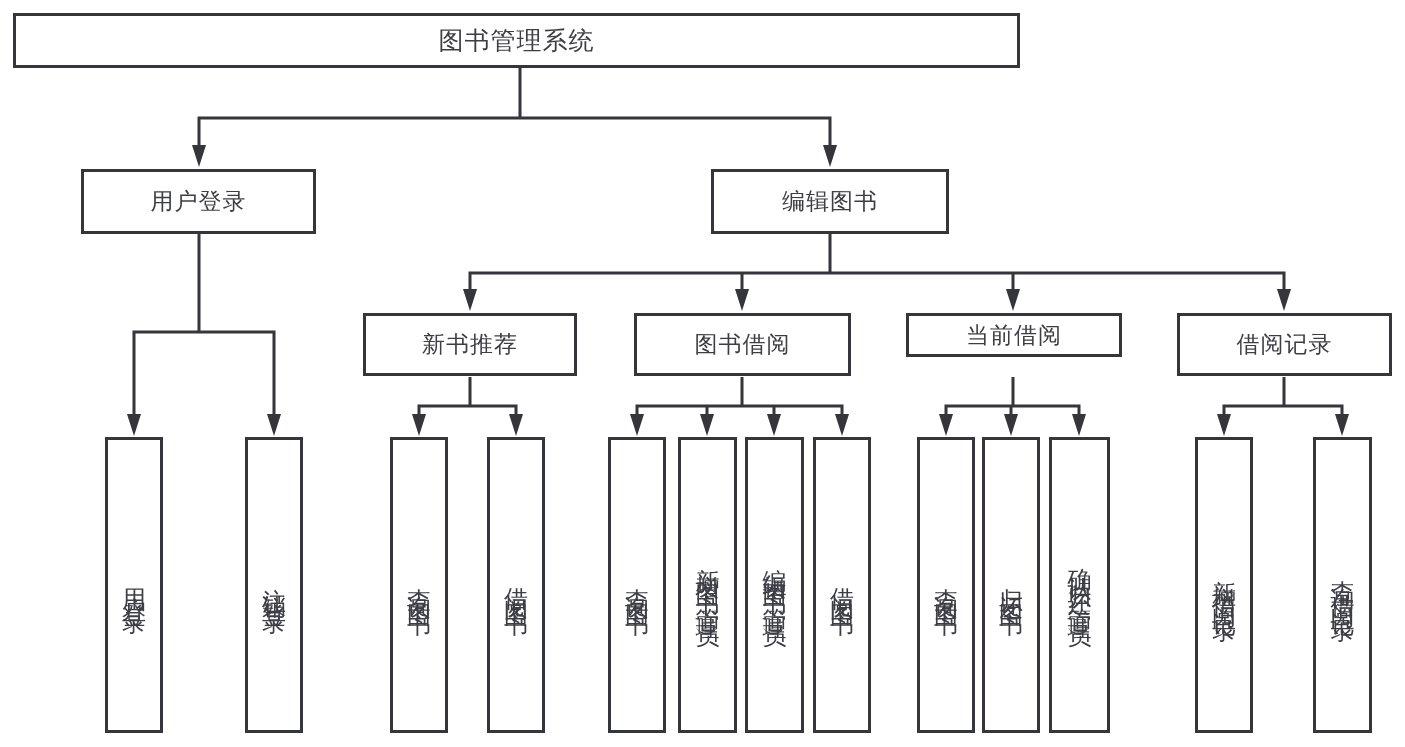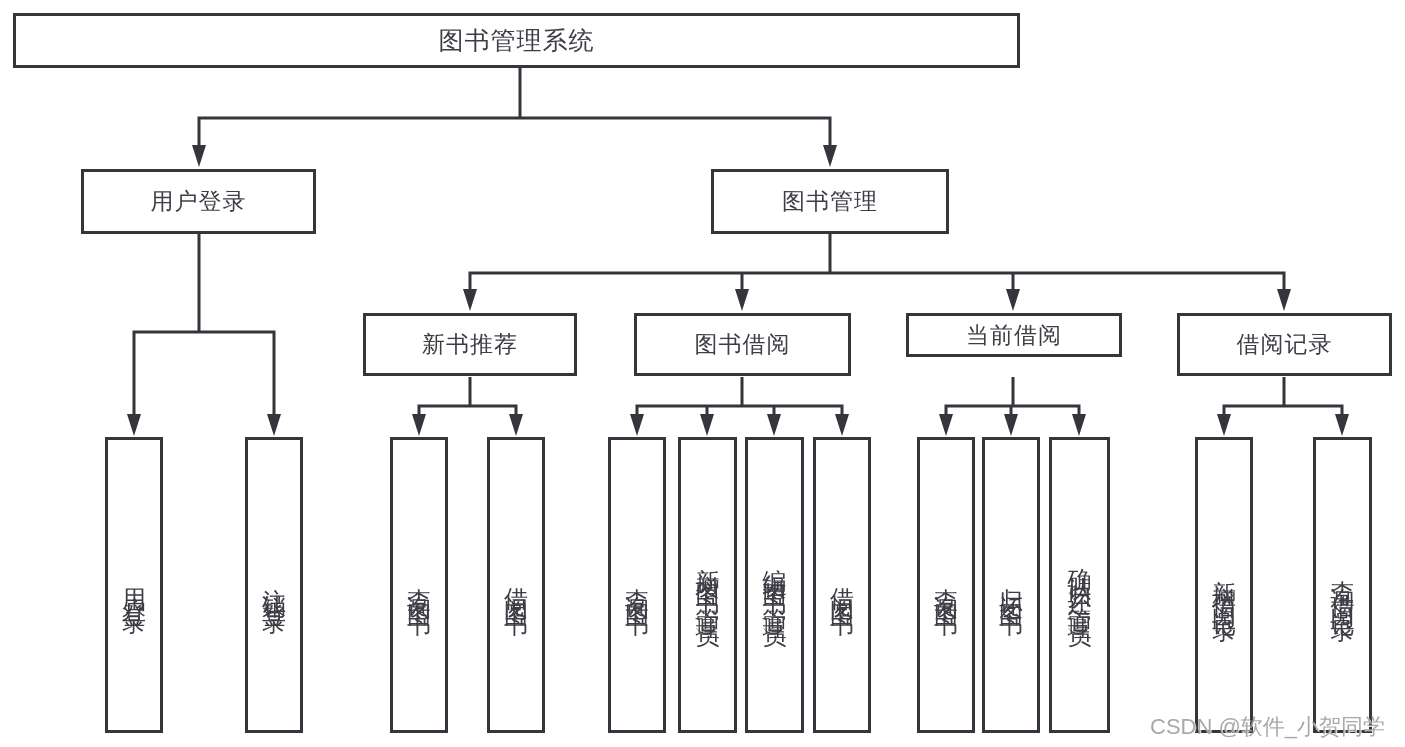--- a/index.html
+++ b/index.html
@@ -65,21 +65,21 @@
   </svg>
 
   <div class="node hbox root-box" style="left:13px;top:13px;width:1007px;height:55px">
     <span>图书管理系统</span>
   </div>
 
   <div class="node hbox" style="left:81px;top:169px;width:235px;height:65px">
     <span>用户登录</span>
   </div>
   <div class="node hbox" style="left:711px;top:169px;width:238px;height:65px">
-    <span>图书管理</span>
+    <span>编辑图书</span>
   </div>
 
   <div class="node hbox" style="left:634px;top:313px;width:217px;height:63px">
     <span>图书借阅</span>
   </div>
   <div class="node hbox" style="left:363px;top:313px;width:214px;height:63px">
     <span>新书推荐</span>
   </div>
   <div class="node hbox" style="left:906px;top:313px;width:216px;height:44px">
     <span>当前借阅</span>
@@ -125,15 +125,14 @@
     <span class="vtext">确认归还（管理员）</span>
   </div>
 
   <div class="node vbox" style="left:1195px;top:437px;width:58px;height:296px">
     <span class="vtext">新增借阅记录</span>
   </div>
   <div class="node vbox" style="left:1313px;top:437px;width:59px;height:296px">
     <span class="vtext">查询借阅记录</span>
   </div>
 
-  <div class="watermark">CSDN @软件_小贺同学</div>
 
 </div>
 
 </body></html>

